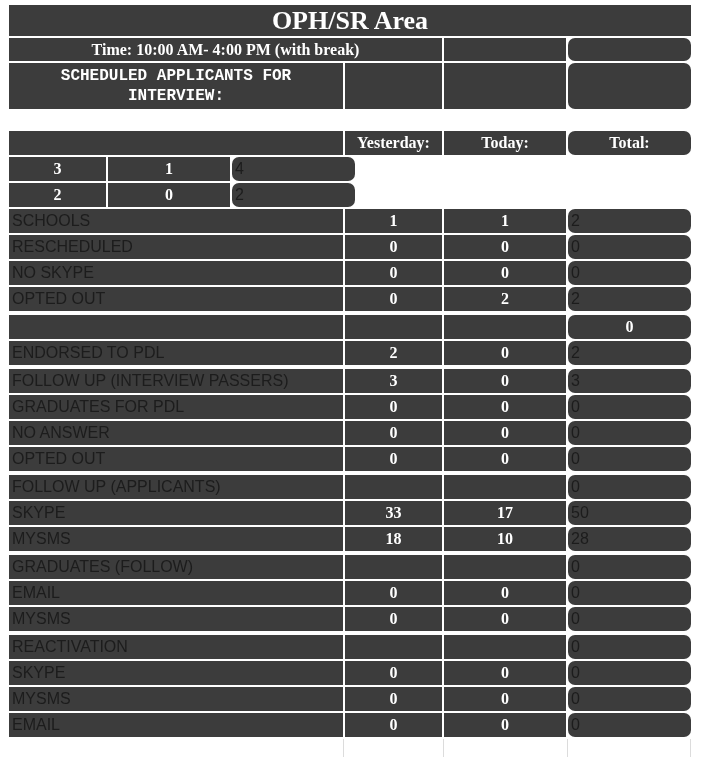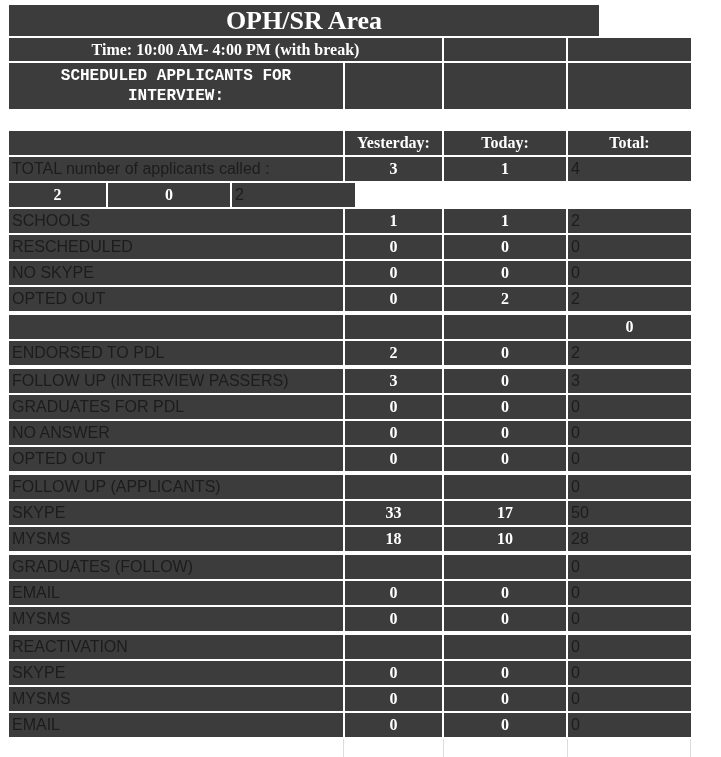--- a/index.html
+++ b/index.html
@@ -16,22 +16,22 @@
   .cell {
     background: var(--cell-bg, #3c3c3c);
     display: flex;
     align-items: center;
     overflow: hidden;
   }
   
   .c-label { width: 334px; }
   .c-yest  { width: 97px;  }
   .c-today { width: 122px; }
-  .c-total { width: 123px; }
-  .c-span-all  { width: 590px; }
+  .c-total { width: 123px; border-radius: 7px; }
+  .c-span-all  { width: 682px; }
   .c-timespan  { width: 433px; }
 
   
   .title-cell {
     height: 31px;
     justify-content: center;
     font-family: "Liberation Serif", serif;
     font-weight: bold;
     font-size: 26px;
     color: var(--value-text, #ffffff);
@@ -143,21 +143,20 @@
   <div class="row colhead-row">
     <div class="cell c-label"></div>
     <div class="cell c-yest colhead">Yesterday:</div>
     <div class="cell c-today colhead">Today:</div>
     <div class="cell c-total colhead">Total:</div>
   </div>
 
   <div>
       <div class="section">
         <div class="row data-row">
-    <div class="cell c-label label">TOTAL number of applicants called :</div>
     <div class="cell c-yest num">3</div>
     <div class="cell c-today num">1</div>
     <div class="cell c-total total-val">4</div>
   </div>
         <div class="row data-row">
     <div class="cell c-yest num">2</div>
     <div class="cell c-today num">0</div>
     <div class="cell c-total total-val">2</div>
   </div>
         <div class="row data-row">

